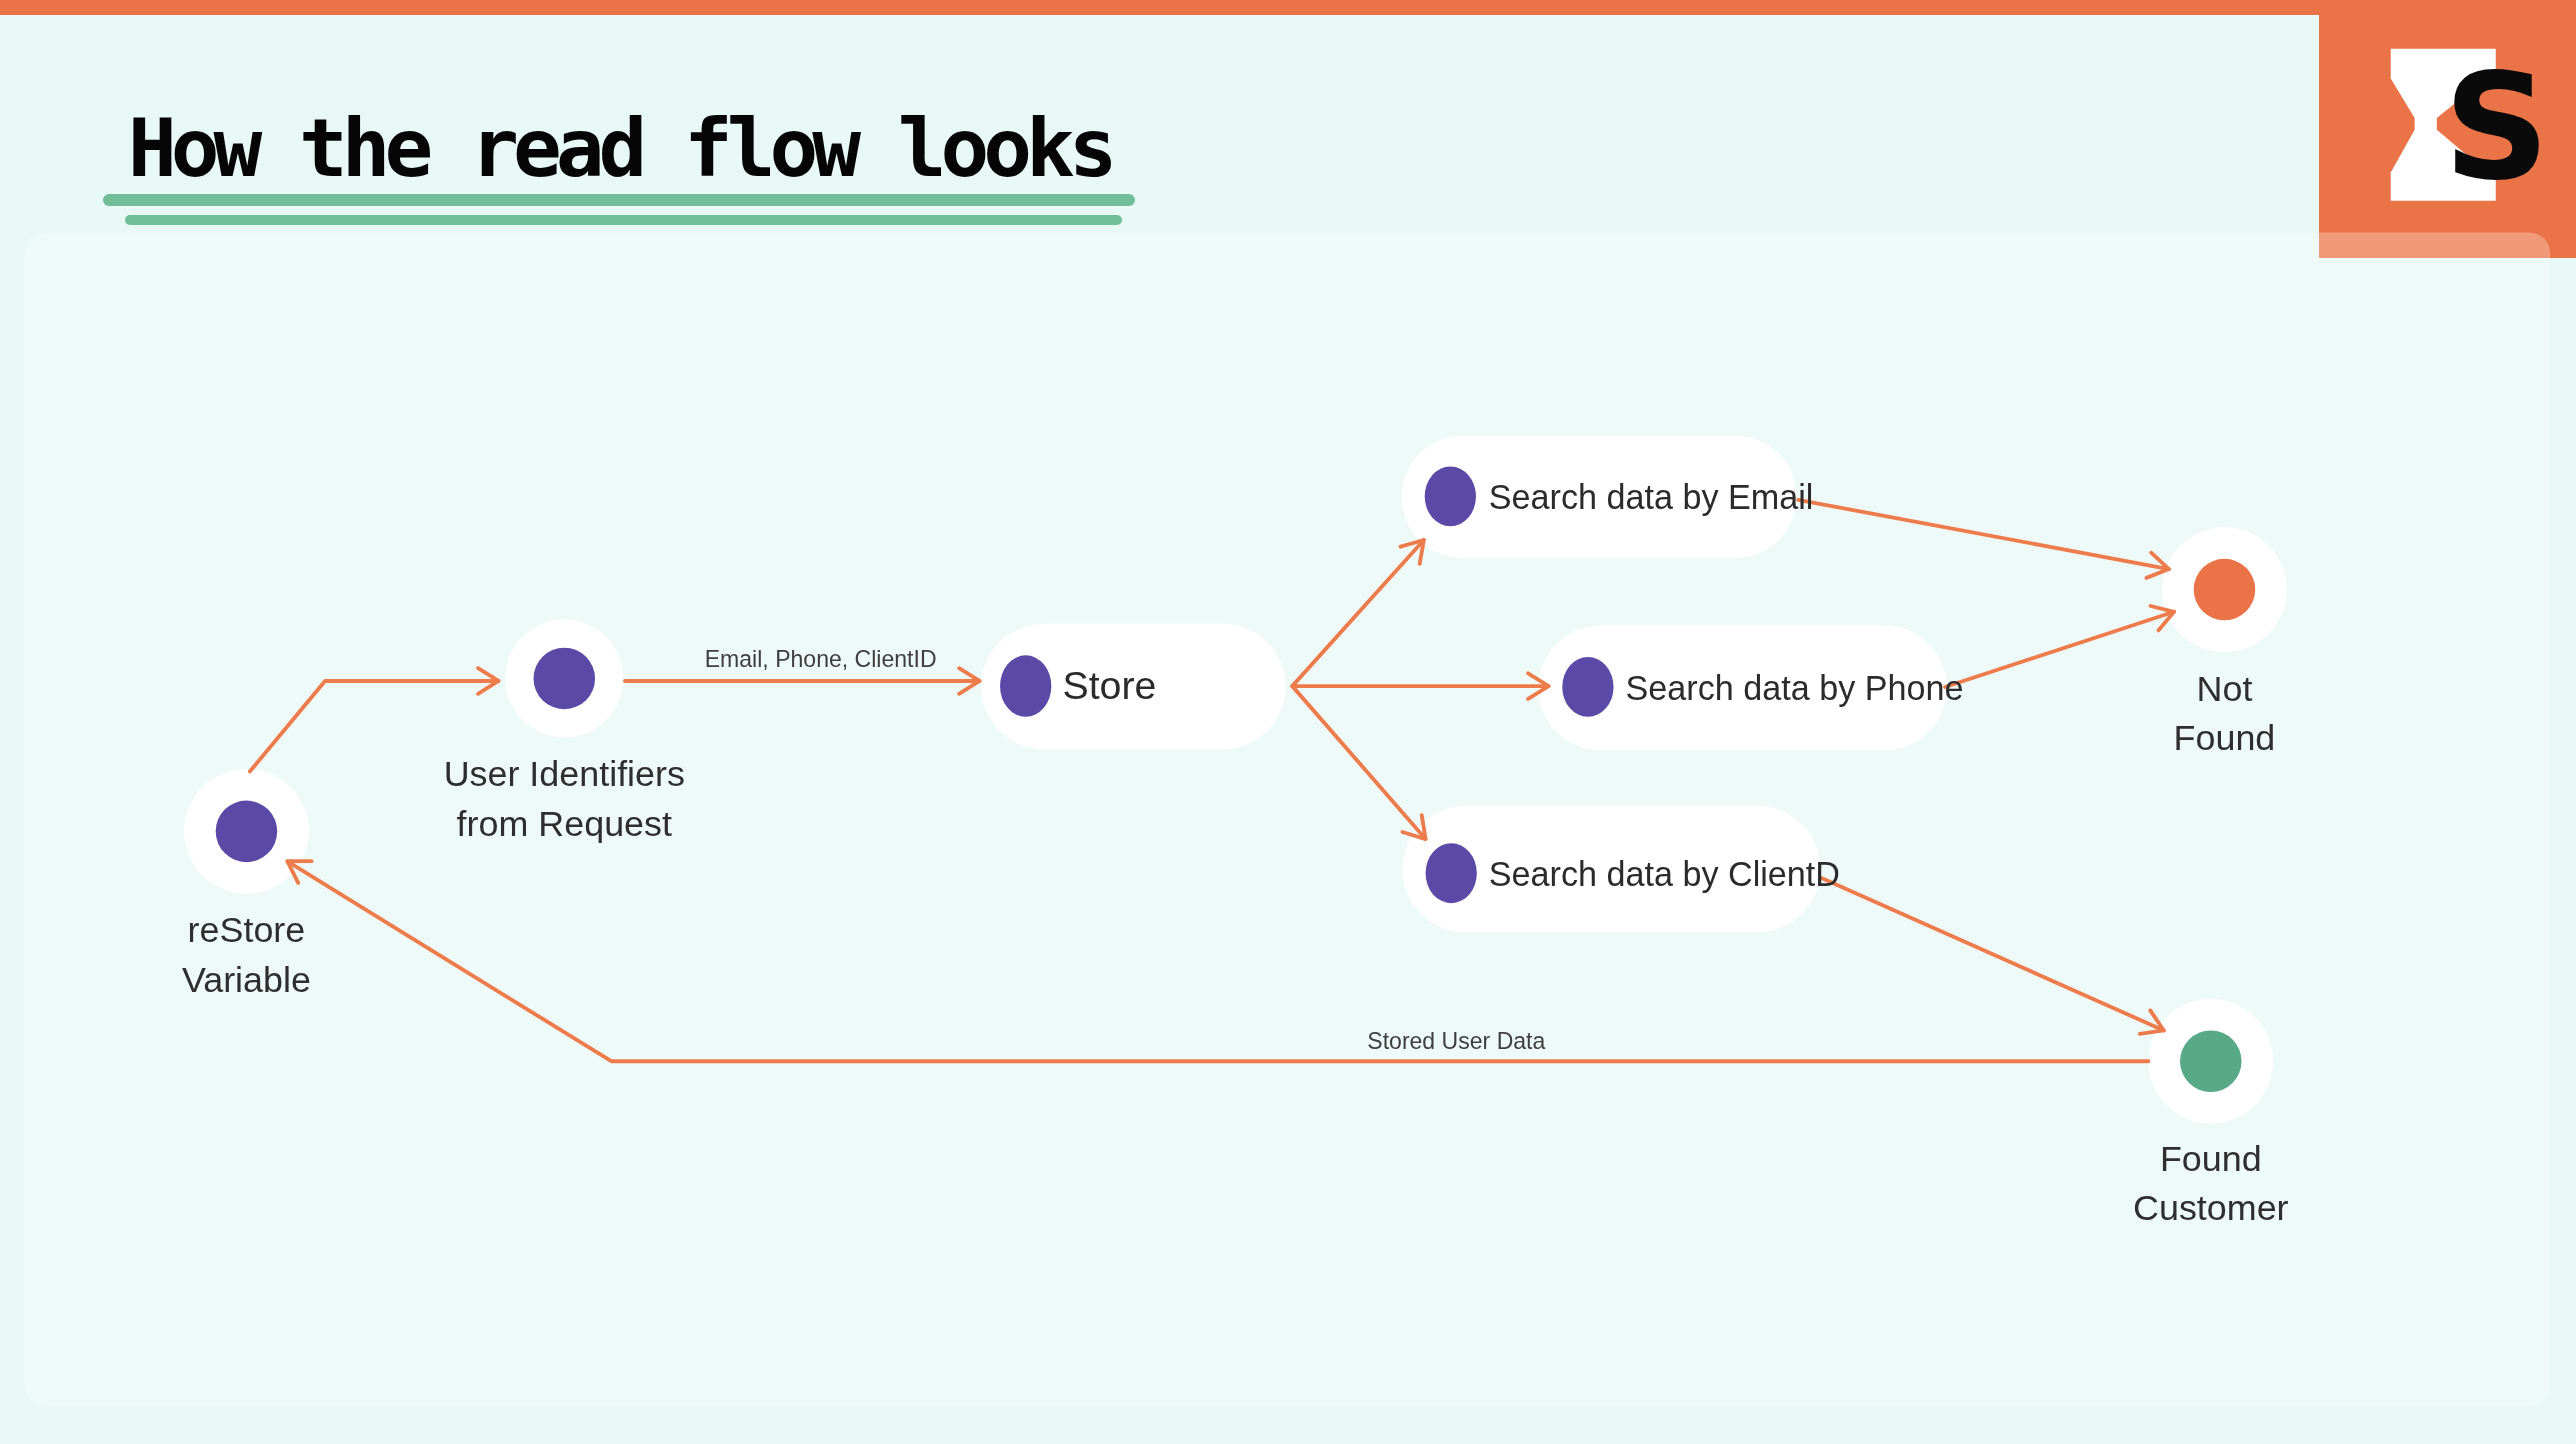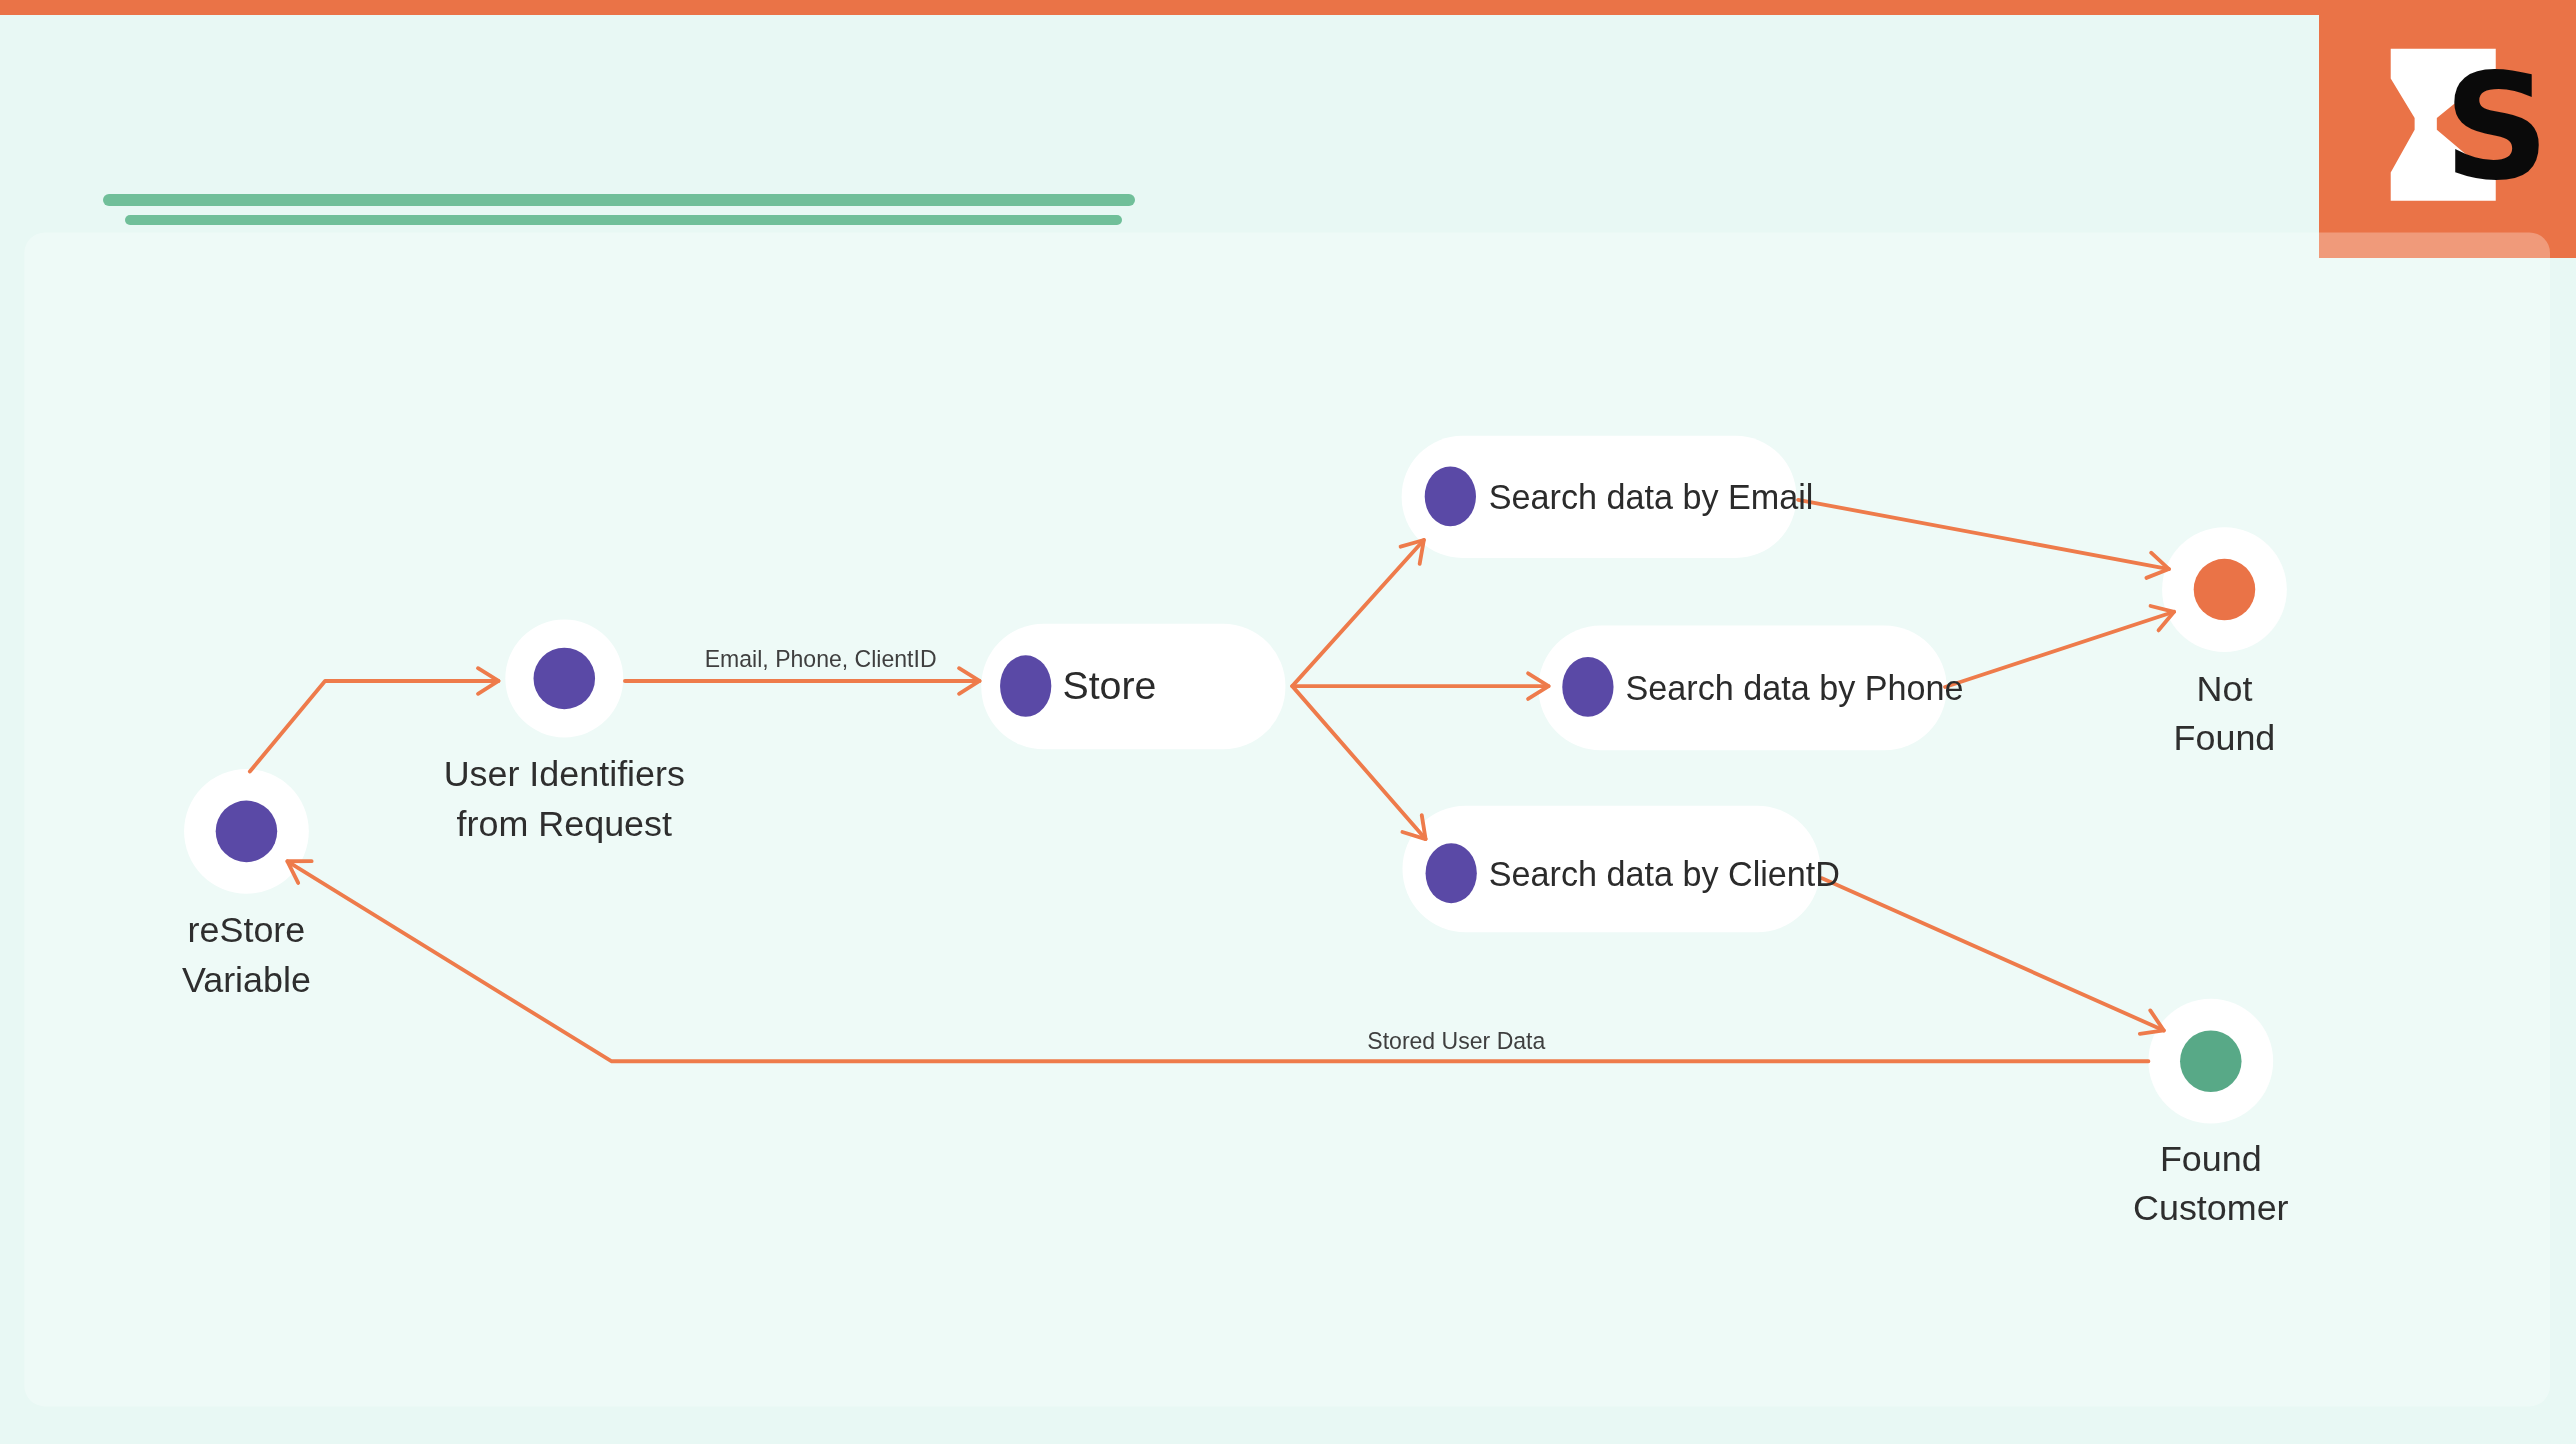--- a/index.html
+++ b/index.html
@@ -28,20 +28,21 @@
   .elabel{font-family:"Liberation Sans",sans-serif;font-size:27px;fill:#3f3f3f;}
   .logo-s{font-family:"DejaVu Sans",sans-serif;font-weight:bold;font-size:172px;fill:#0a0a0a;}
 </style>
 </head>
 <body>
 
 <div class="slide">
 
   <div class="topbar"></div>
 
+  <h1 class="title">How the read flow looks</h1>
   <div class="underline u1"></div>
   <div class="underline u2"></div>
 
   <div class="logo">
     <svg width="257" height="258" viewBox="0 0 301 302">
       <path fill="#ffffff" d="M 84 57 L 207 57 L 207 82 L 138 138 L 138 152 L 207 210 L 207 235 L 84 235 L 84 202 L 112 152 L 112 138 L 84 92 Z"></path>
       <text class="logo-s" x="208" y="208" text-anchor="middle">S</text>
     </svg>
   </div>
 

